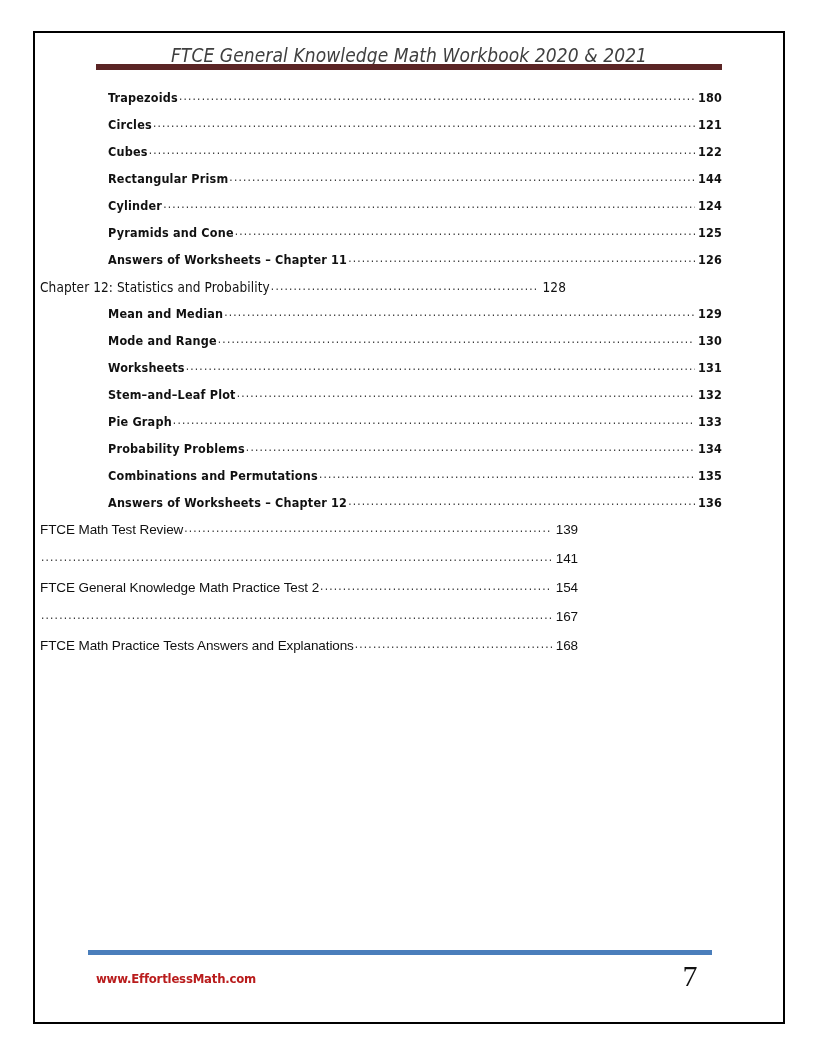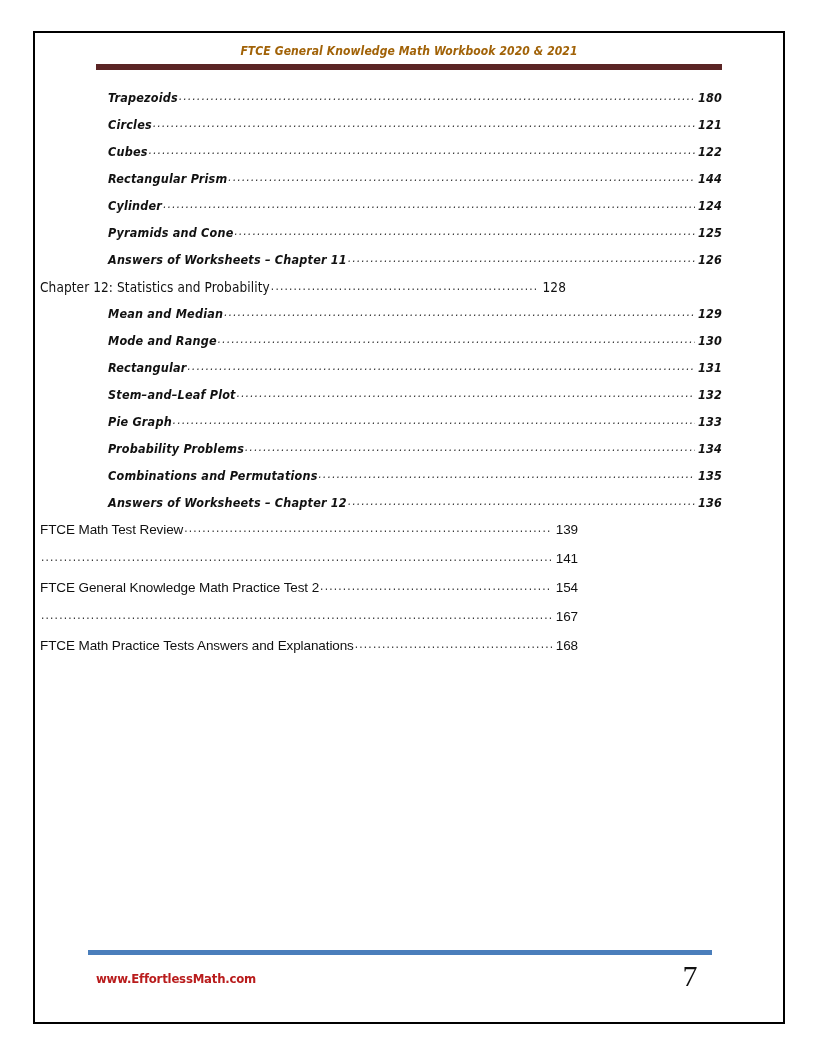--- a/index.html
+++ b/index.html
@@ -27,24 +27,24 @@
   
   .header {
     position: absolute;
     left: 96px;
     top: 44px;
     width: 626px;
     text-align: center;
   }
   .header-title {
     font-family: "DejaVu Sans Condensed", "DejaVu Sans", sans-serif;
-    font-size: 12px;
-    font-weight: bold;
+    font-size: 19px;
+    font-weight: normal;
     font-style: italic;
-    color: #a16207;
+    color: #404040;
     letter-spacing: 0.1px;
     white-space: nowrap;
   }
   .header-rule {
     position: absolute;
     left: 96px;
     top: 64px;
     width: 626px;
     height: 6px;
     background: #5b2525;
@@ -79,21 +79,20 @@
   }
   .toc-row .pageno {
     flex: 0 0 auto;
     text-align: right;
   }
 
   
   .lvl2 {
     padding-left: 108px;
     padding-right: 94px;
-    font-style: italic;
   }
   .lvl2 .label,
   .lvl2 .pageno {
     font-family: "DejaVu Sans Condensed", "DejaVu Sans", sans-serif;
     font-size: 12.5px;
     font-weight: bold;
     letter-spacing: 0.2px;
   }
   .lvl2 .pageno {
     min-width: 26px;
@@ -219,21 +218,21 @@
         <span class="label">Mean and Median</span>
         <span class="leader">...............................................................................................................................................................</span>
         <span class="pageno">129</span>
       </div>
       <div class="toc-row lvl2">
         <span class="label">Mode and Range</span>
         <span class="leader">...............................................................................................................................................................</span>
         <span class="pageno">130</span>
       </div>
       <div class="toc-row lvl2">
-        <span class="label">Rectangular</span>
+        <span class="label">Worksheets</span>
         <span class="leader">...............................................................................................................................................................</span>
         <span class="pageno">131</span>
       </div>
       <div class="toc-row lvl2">
         <span class="label">Stem–and–Leaf Plot</span>
         <span class="leader">...............................................................................................................................................................</span>
         <span class="pageno">132</span>
       </div>
       <div class="toc-row lvl2">
         <span class="label">Pie Graph</span>

